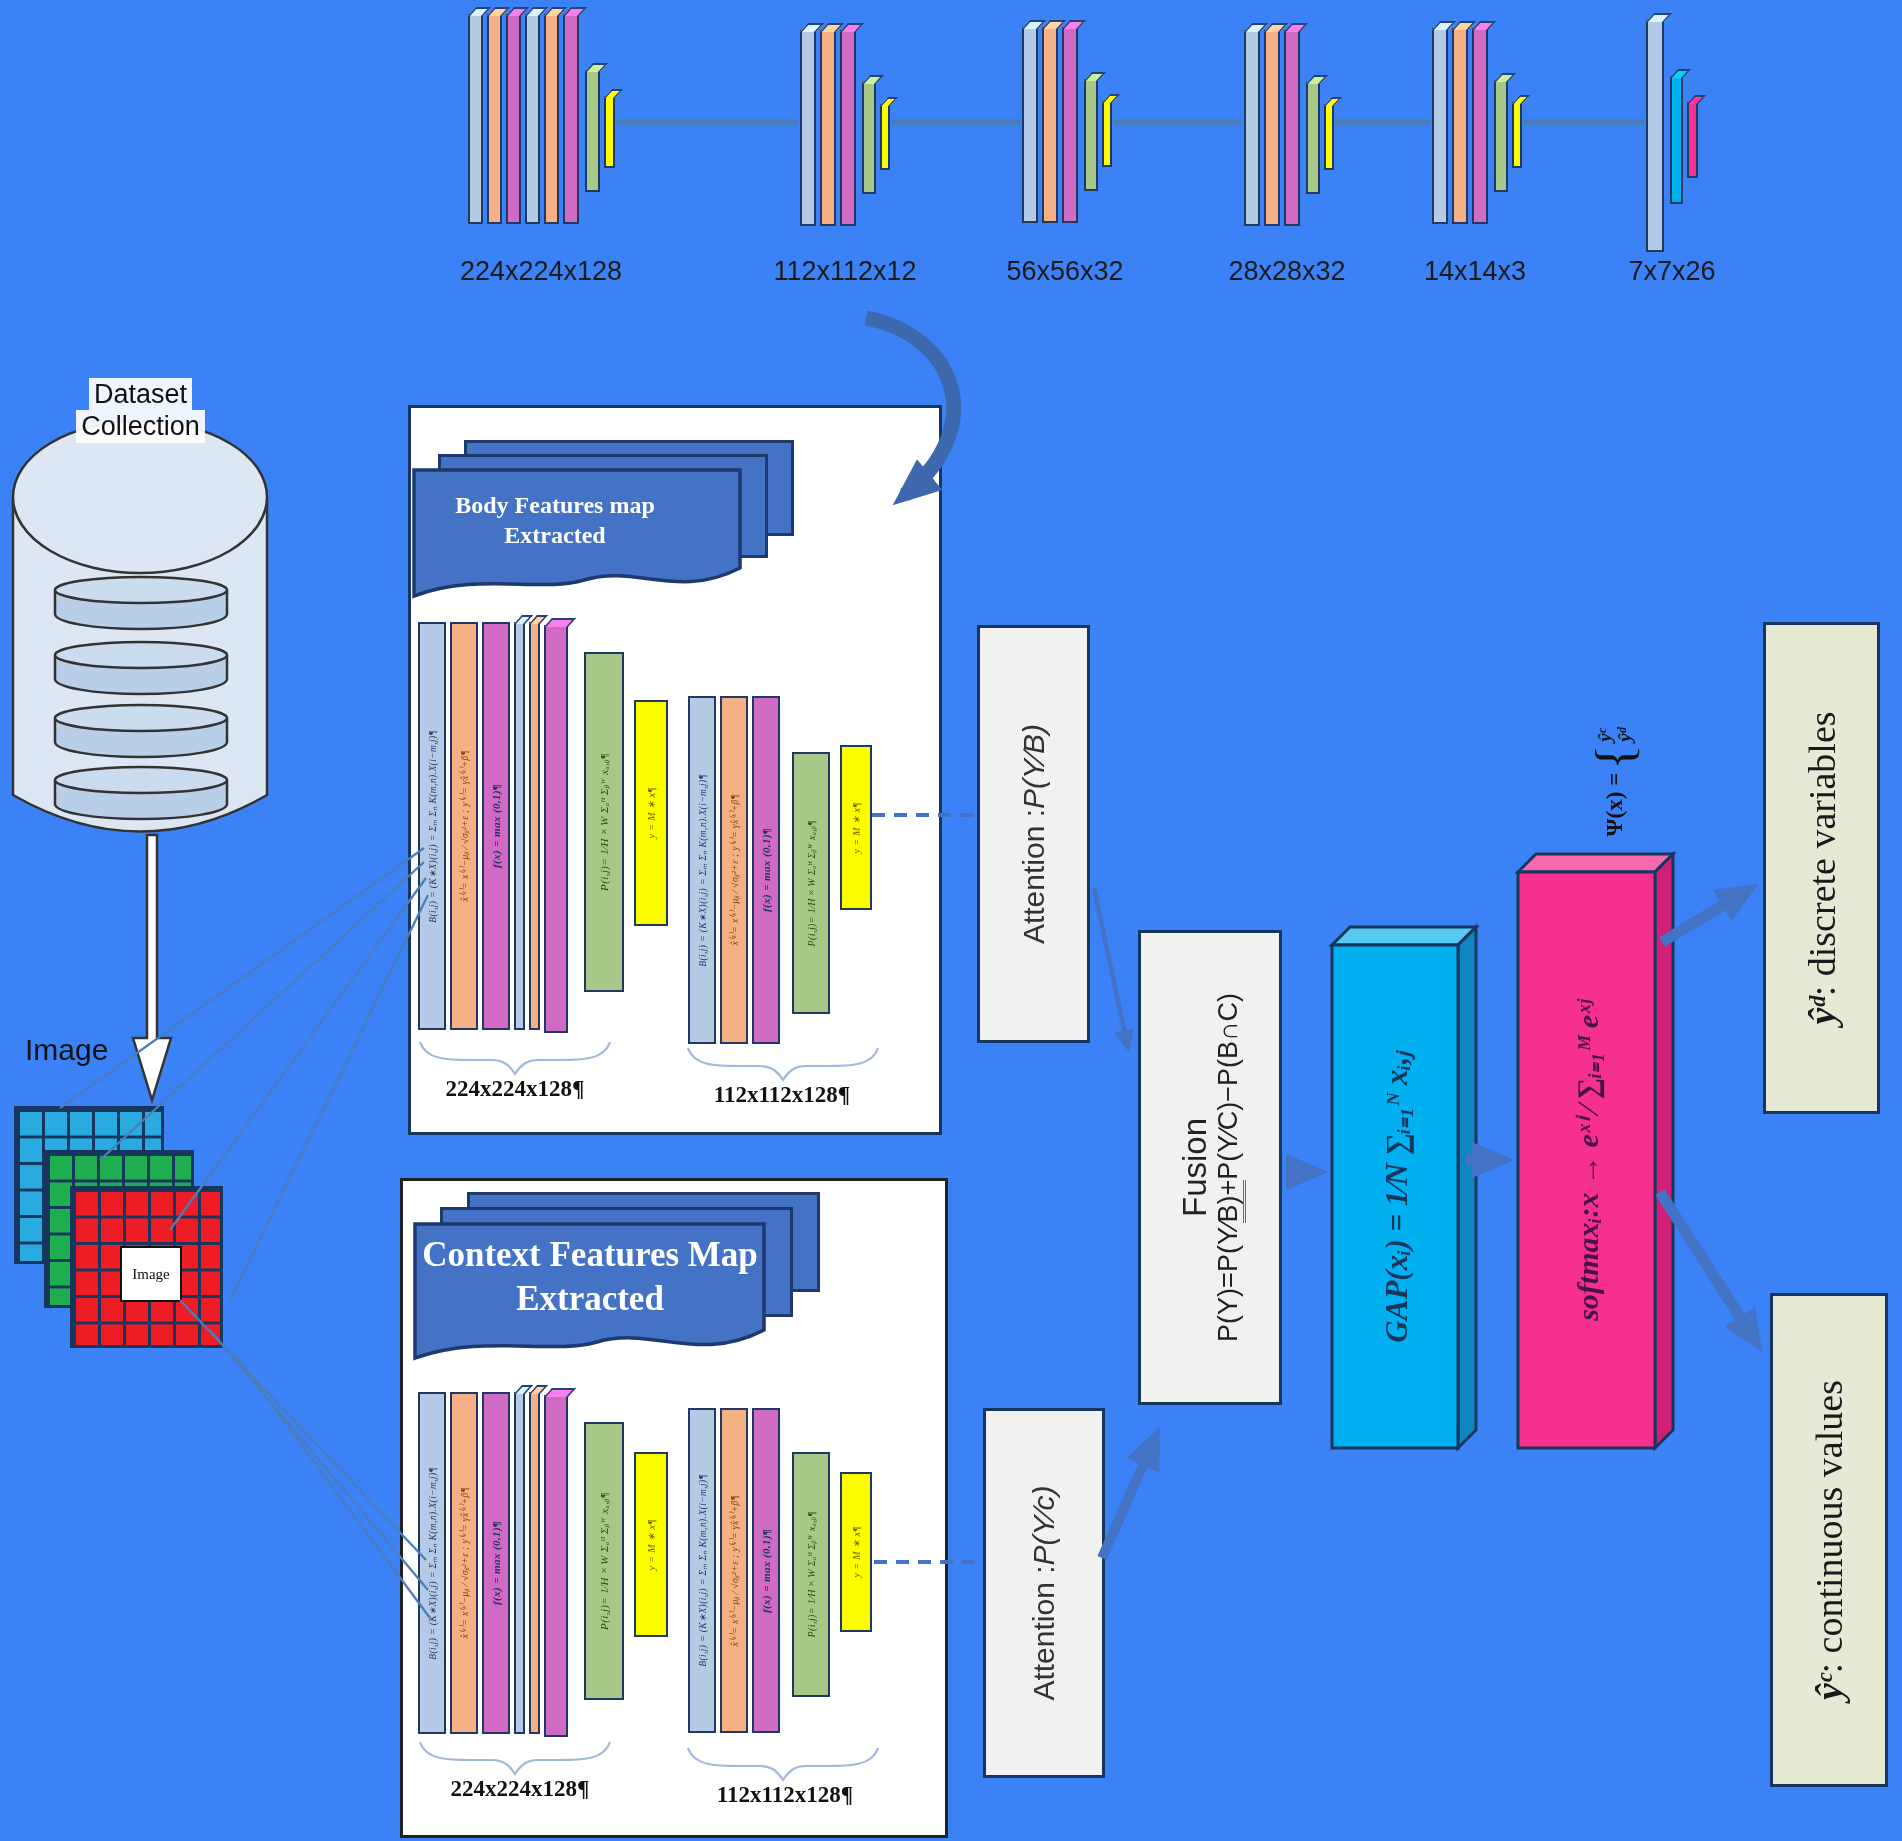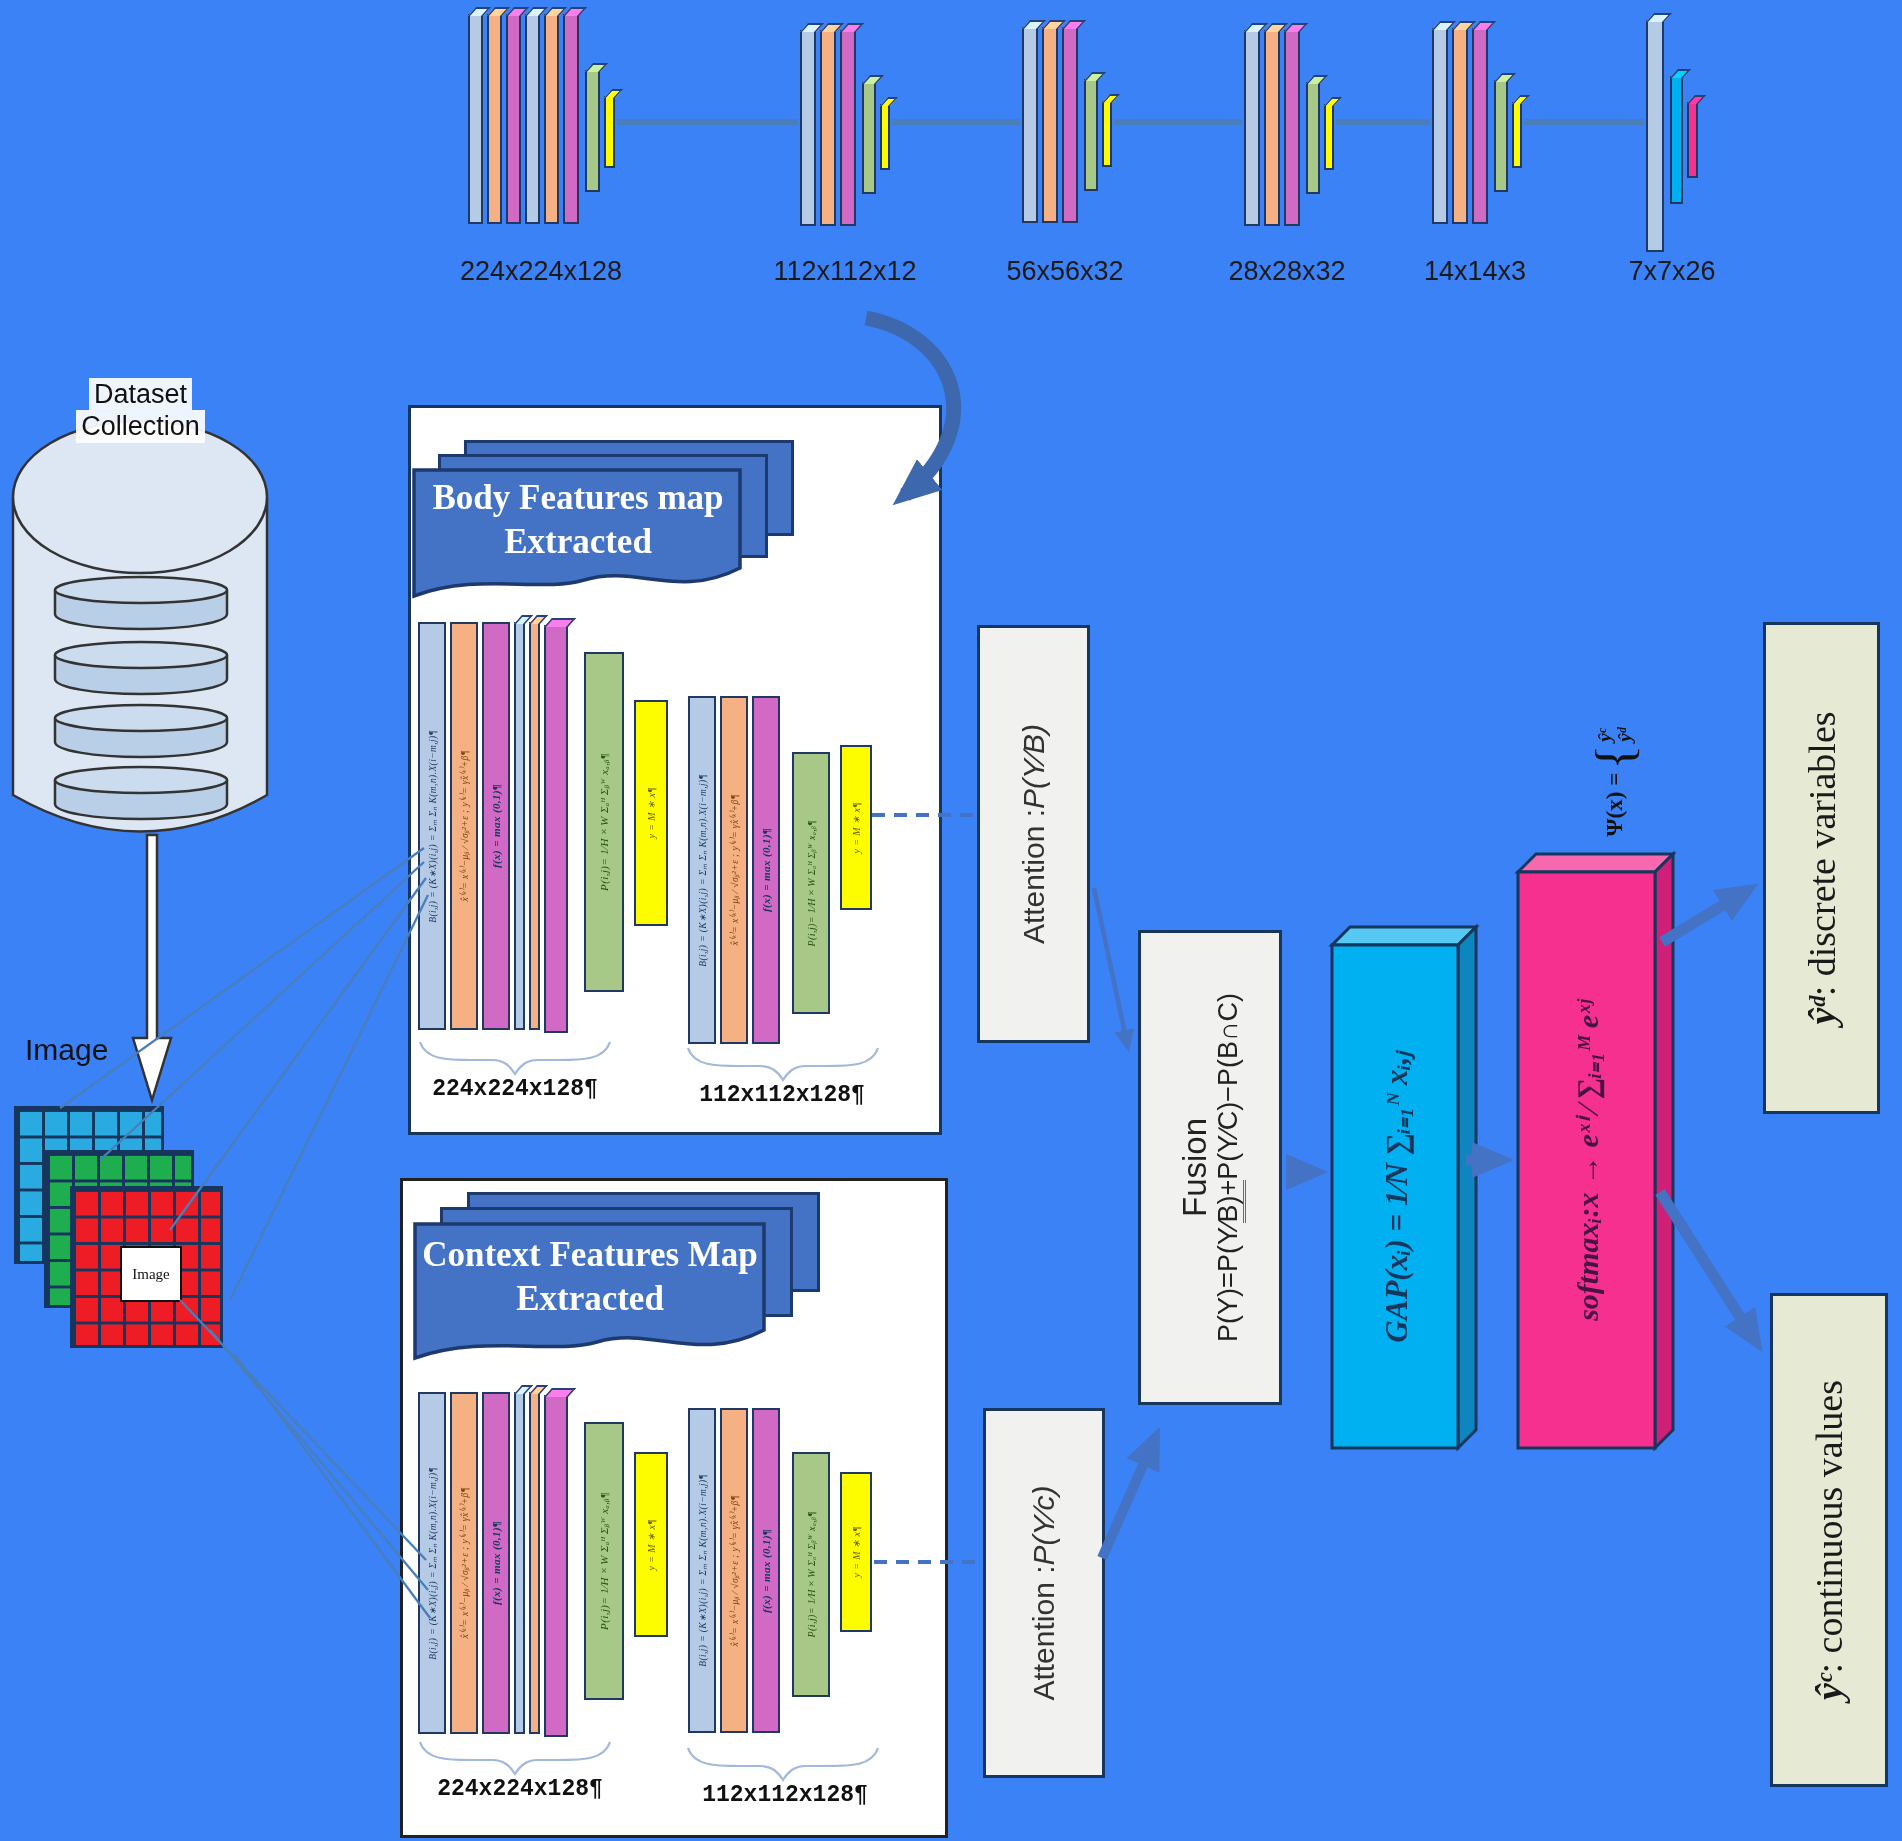--- a/index.html
+++ b/index.html
@@ -22,21 +22,21 @@
   .gbox{position:absolute;background:#f1f1ef;border:3.5px solid #17365d;}
   .obox{position:absolute;background:#e6ead4;border:3.5px solid #17365d;}
   .bback{position:absolute;background:#4472c4;border:3px solid #1c3a6e;}
   .bannertext{position:absolute;display:flex;flex-direction:column;align-items:center;justify-content:center;
               color:#fff;font-family:"Liberation Serif",serif;font-weight:bold;text-align:center;line-height:1.25;}
   .grid{position:absolute;background-color:var(--c);border:3px solid #17365d;
         background-image:linear-gradient(#17365d 2.5px,transparent 2.5px),
                          linear-gradient(90deg,#17365d 2.5px,transparent 2.5px);
         background-size:25px 26.5px;}
   .dimlab{position:absolute;width:220px;text-align:center;font-size:27px;color:#1a1a1a;}
-  .bracelab{position:absolute;width:250px;text-align:center;font-family:Liberation Mono, monospace;
+  .bracelab{position:absolute;width:250px;text-align:center;font-family:Liberation Serif, serif;
             font-weight:bold;font-size:23px;color:#111;}
   .it{font-style:italic;}
   .ser{font-family:"Liberation Serif",serif;}
   .fus-u{border-bottom:3px double #3f6ad8;}
   svg{position:absolute;overflow:visible;}
   #overlay{left:0;top:0;z-index:60;pointer-events:none;}
 </style>
 </head>
 <body>
 
@@ -116,21 +116,21 @@
   <div class="grid" style="--c:#1fae4f;left:44px;top:1150px;width:150px;height:158px"></div>
   <div class="grid" style="--c:#ee1c25;left:70px;top:1186px;width:153px;height:162px"></div>
   <div class="abs ser" style="left:120px;top:1246px;width:62px;height:56px;background:#fff;border:2.5px solid #111;display:flex;align-items:center;justify-content:center;font-size:15px;color:#111">Image</div>
 
   <div class="bbox" style="left:408px;top:405px;width:534px;height:730px"></div>
   <div class="bback" style="left:464px;top:440px;width:330px;height:96px"></div>
   <div class="bback" style="left:438px;top:454px;width:330px;height:104px"></div>
   <svg style="left:412px;top:468px" width="330" height="140" viewBox="0 0 330 140">
     <path d="M2,2 L328,2 L328,100 C265,132 225,96 172,112 C128,125 66,104 2,128 Z" fill="#4472c4" stroke="#1c3a6e" stroke-width="3.5"></path>
   </svg>
-  <div class="bannertext" style="left:418px;top:480px;width:320px;height:80px;font-size:35px">
+  <div class="bannertext" style="left:395px;top:480px;width:320px;height:80px;font-size:24px">
     <span>Body Features map</span>
     <span>Extracted</span>
   </div>
 
   <div class="b3 fbar" style="--c:#b5cbe5;left:418px;top:622px;width:28px;height:408px">
       <span class="vtext" style="color:#1f3864">B(i,j) = (K∗X)(i,j) = Σₘ Σₙ K(m,n).X(i−m,j)¶</span>
     </div>
   <div class="b3 fbar" style="--c:#f5b183;left:450px;top:622px;width:28px;height:408px">
       <span class="vtext" style="color:#7b3f00">x̂⁽ᵏ⁾= x⁽ᵏ⁾−μᵦ ∕ √σᵦ²+ε ;  y⁽ᵏ⁾= γx̂⁽ᵏ⁾+β¶</span>
     </div>

